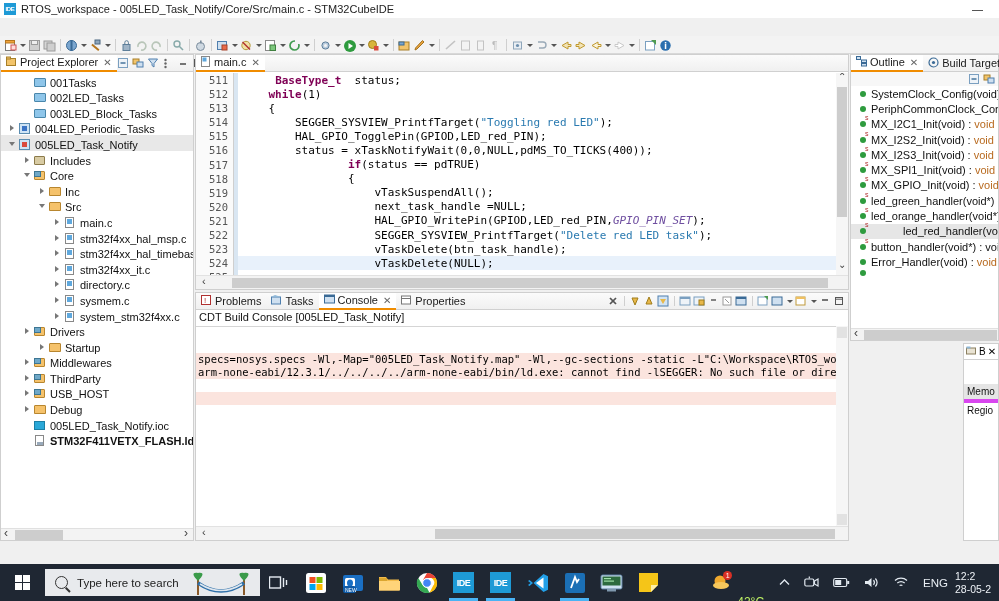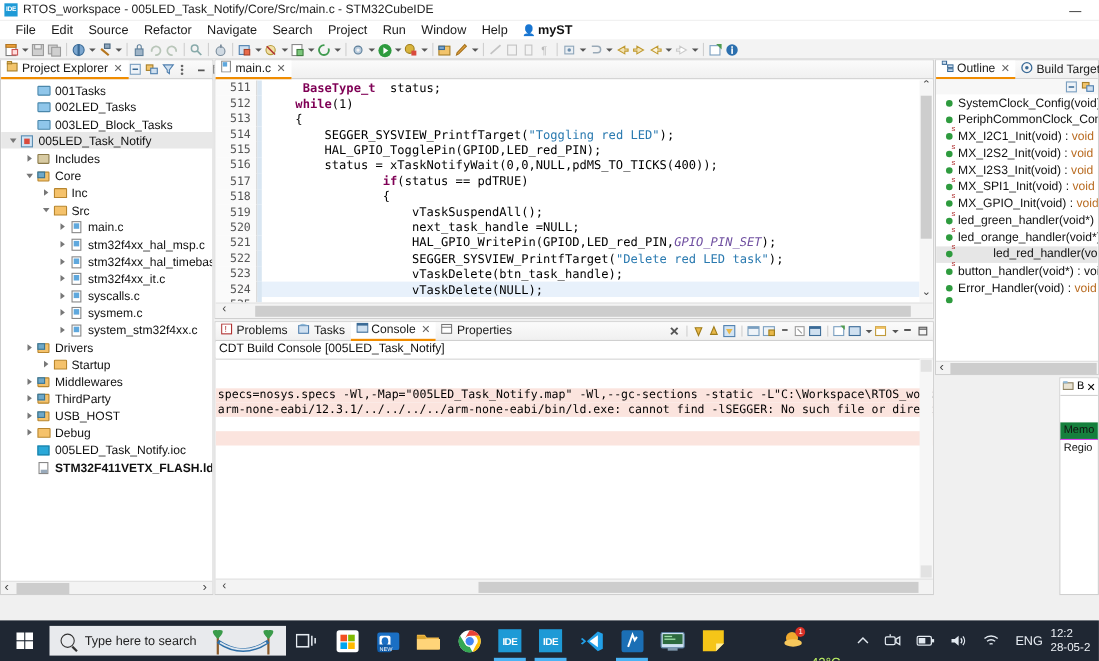--- a/index.html
+++ b/index.html
@@ -181,21 +181,21 @@
   .ol-row.sel { background:#e6e6e6;gap:32px; }
   .dot { width:6px; height:6px; border-radius:50%; background:#2e9b3e; margin-right:5px; flex:0 0 6px; position:relative;}
   .dot.s::after { content:"s"; position:absolute; left:5px; top:-7px; font-size:7px; color:#b03030; }
   .ret { color:#b86a1f; }
 
   
   #build-analyzer { left:963px; top:289px; width:36px; height:198px; }
   .ba-tab { height:16px; display:flex; align-items:center; gap:2px;
             font-size:10px; padding-left:2px; background:#fff; border-bottom:1px solid #d0d0d0;}
   .ba-row { font-size:10px; padding:2px 3px; color:#111; white-space:nowrap; }
-  .ba-hdr { background:#15803d; border-bottom:1px solid #d946ef; }
+  .ba-hdr { background:#e5e5e5; border-bottom:4px solid #d946ef; }
 
   
   .cons-toolbar { margin-left:auto; display:flex; align-items:center; gap:1px; padding-right:2px; }
 
   
   .statusbar { position:absolute; left:0; top:548px; width:999px; height:16px; background:#f0f0f0; }
 
   
   .taskbar { position:absolute; left:0; bottom:0; width:999px; height:37px; background:#1f2733; display:flex; align-items:center; }
   .start-btn { width:45px; height:37px; display:flex; align-items:center; justify-content:center; }
@@ -222,36 +222,20 @@
 <body>
 
 <div class="app">
 
   <div class="titlebar">
     <div class="title-ide-icon">IDE</div>
     <div class="title-text">RTOS_workspace - 005LED_Task_Notify/Core/Src/main.c - STM32CubeIDE</div>
     <div class="win-min"></div>
   </div>
 
-  <div class="menubar">
-    <div class="menu-item">File</div>
-    <div class="menu-item">Edit</div>
-    <div class="menu-item">Source</div>
-    <div class="menu-item">Refactor</div>
-    <div class="menu-item">Navigate</div>
-    <div class="menu-item">Search</div>
-    <div class="menu-item">Project</div>
-    <div class="menu-item">Run</div>
-    <div class="menu-item">Window</div>
-    <div class="menu-item">Help</div>
-    <div class="myst">
-      <span class="myst-icon">👤</span>
-      <span style="font-size:11.5px;font-weight:bold;color:#111">myST</span>
-    </div>
-  </div>
 
   <div class="toolbar">
     <span class="tb">
         <svg width="13" height="13">
           <rect x="1.5" y="1.5" width="9" height="10" fill="#fff" stroke="#7a7a7a"></rect>
           <rect x="1.5" y="1.5" width="9" height="2.5" fill="#f0a33c" stroke="#b5761f"></rect>
           <rect x="7" y="6" width="5" height="5" fill="#fdd" stroke="#c55"></rect>
         </svg>
       </span>
     <span class="tb-arrow"></span>
@@ -508,20 +492,28 @@
             <span class="lbl">002LED_Tasks</span>
           </div>
           <div class="tree-row">
             <span style="width:19px;flex:0 0 19px"></span>
             <span class="twisty"></span>
             <span class="ticon">
               <span class="f-closed"></span>
             </span>
             <span class="lbl">003LED_Block_Tasks</span>
           </div>
+          <div class="tree-row">
+            <span style="width:4px;flex:0 0 4px"></span>
+            <span class="twisty r"></span>
+            <span class="ticon">
+              <span class="prj-sq blue"></span>
+            </span>
+            <span class="lbl">004LED_Periodic_Tasks</span>
+          </div>
           <div class="tree-row sel">
             <span style="width:4px;flex:0 0 4px"></span>
             <span class="twisty d"></span>
             <span class="ticon">
               <span class="prj-sq red"></span>
             </span>
             <span class="lbl">005LED_Task_Notify</span>
           </div>
           <div class="tree-row">
             <span style="width:19px;flex:0 0 19px"></span>
@@ -586,21 +578,21 @@
               <span class="c-file"></span>
             </span>
             <span class="lbl">stm32f4xx_it.c</span>
           </div>
           <div class="tree-row">
             <span style="width:49px;flex:0 0 49px"></span>
             <span class="twisty r"></span>
             <span class="ticon">
               <span class="c-file"></span>
             </span>
-            <span class="lbl">syscalls.c</span>
+            <span class="lbl">directory.c</span>
           </div>
           <div class="tree-row">
             <span style="width:49px;flex:0 0 49px"></span>
             <span class="twisty r"></span>
             <span class="ticon">
               <span class="c-file"></span>
             </span>
             <span class="lbl">sysmem.c</span>
           </div>
           <div class="tree-row">

